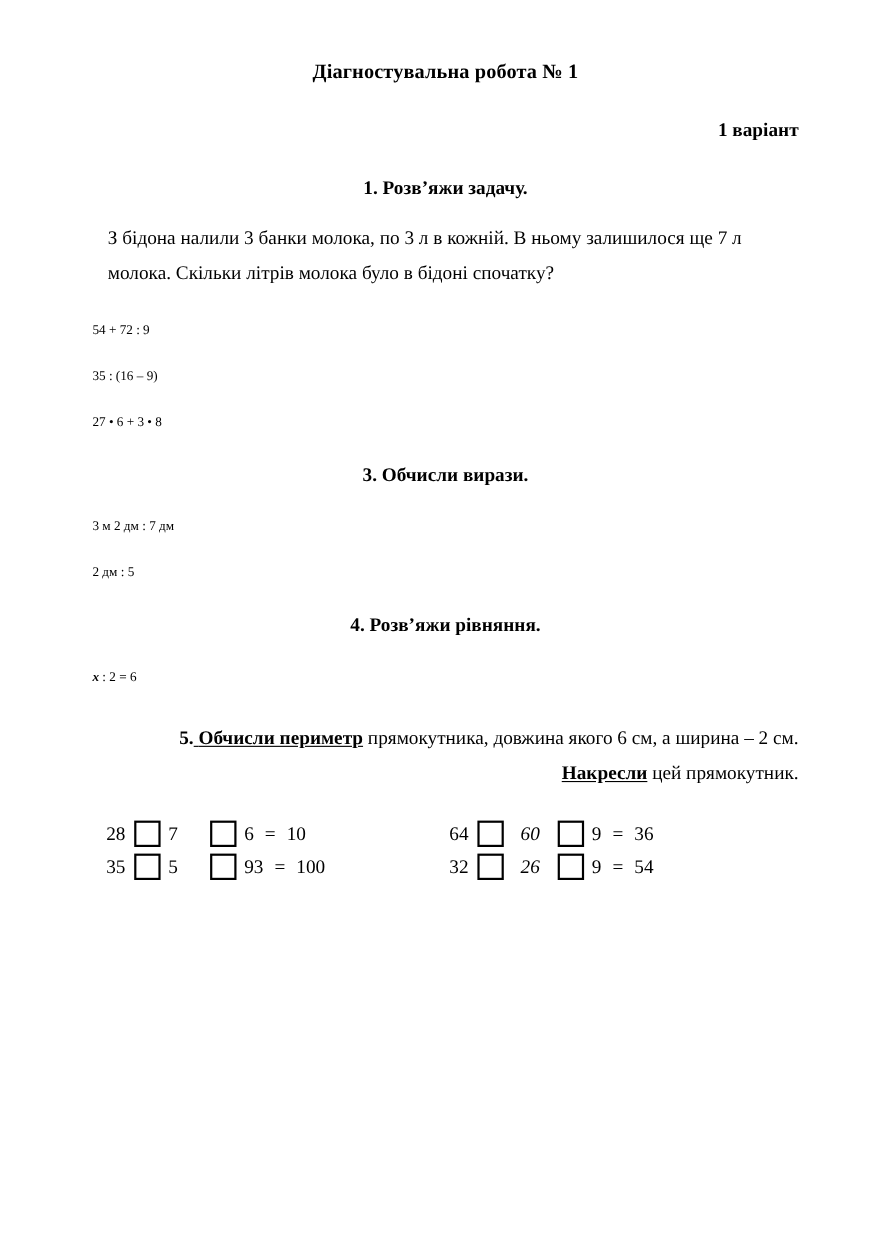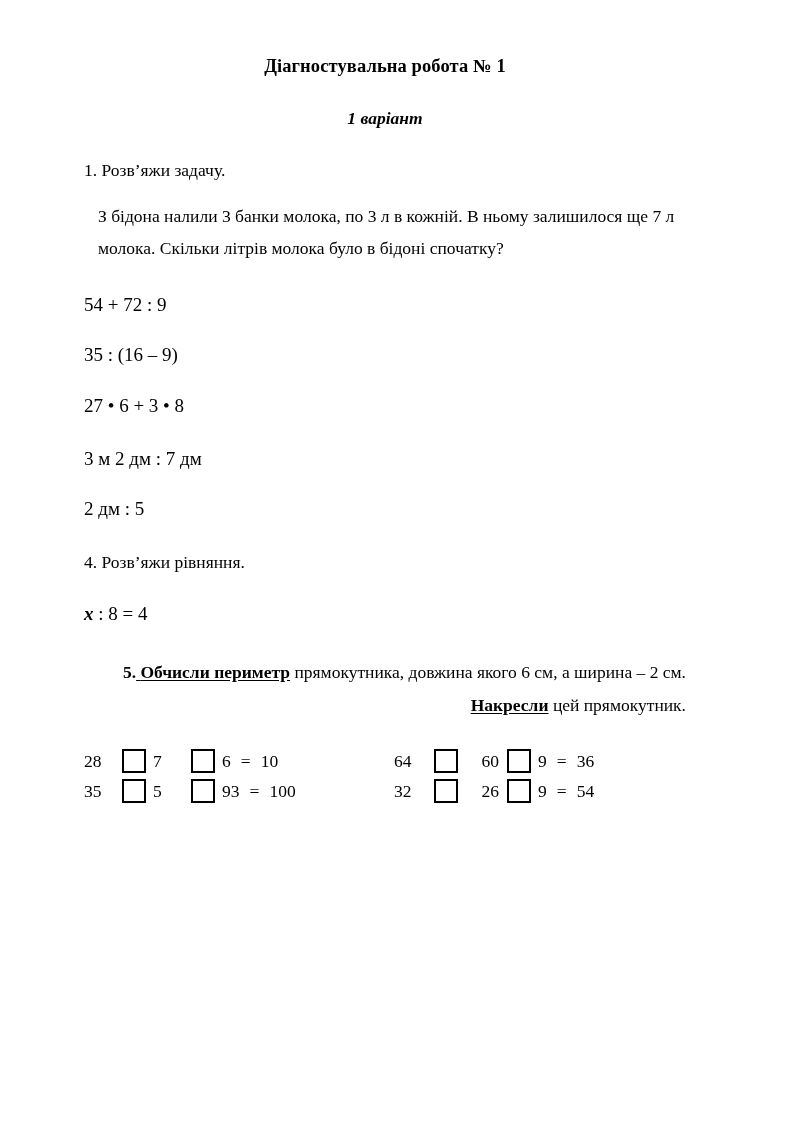--- a/index.html
+++ b/index.html
@@ -18,59 +18,58 @@
     -webkit-font-smoothing: antialiased;
   }
 
   .page {
     position: absolute;
     left: 0;
     top: 0;
     width: 794px;
     height: 909px;
     box-sizing: border-box;
-    padding: 55px 108px 0 84px;
+    padding: 55px 68px 0 84px;
   }
 
   .doc-title {
     text-align: center;
     font-size: 18.5px;
     font-weight: bold;
     line-height: 1.25;
     margin: 0;
     letter-spacing: 0.1px;
   }
 
   .doc-subtitle {
-    text-align: center;
-    font-size: 17.5px;
-    font-weight: bold;
-    font-style: italic;
+    text-align: right;
+    font-size: 17.5px;
+    font-weight: bold;
     line-height: 1.25;
     margin: 30px 0 0 0;
   }
 
   .task-heading {
     font-size: 17.5px;
-    font-weight: normal;
+    font-weight: bold;
     line-height: 1.3;
     margin: 29px 0 0 0;
-    text-align: left;
+    text-align: center;
   }
 
   .body-text {
     font-size: 17.5px;
     font-weight: normal;
     line-height: 1.85;
     margin: 18px 0 0 14px;
     text-align: left;
   }
 
   .expr {
-    font-size: 19px;
+    font-size: 12px;
     font-weight: normal;
     line-height: 1.3;
     margin: 26px 0 0 0;
     white-space: pre;
   }
 
   .expr.first-expr {
     margin-top: 28px;
   }
 
@@ -115,20 +114,21 @@
 
   .eq-row {
     display: flex;
     align-items: center;
     white-space: nowrap;
     line-height: 1.15;
   }
 
   .eq-row .num {
     display: inline-block;
+    text-align: right;
   }
 
   .eq-row .num.n1 { width: 30px; }
   .eq-row .num.n2 { width: 30px; text-align: left; padding-left: 7px; }
   .eq-row .num.n3 { text-align: left; padding-left: 7px; }
 
   .eq-box {
     display: inline-block;
     width: 20px;
     height: 20px;
@@ -137,43 +137,44 @@
     margin: 0 0 0 8px;
     vertical-align: middle;
     background: #ffffff;
   }
 
   .eq-tail {
     padding-left: 10px;
   }
 
   .col-right .num.n1 { width: 32px; }
-  .col-right .num.n2 { width: 34px; text-align: right; padding-left: 7px; }
+  .col-right .num.n2 { width: 34px; text-align: center; padding-left: 7px; font-style: italic; }
 </style>
 </head>
 <body>
 
 <div class="page">
 
   <h1 class="doc-title">Діагностувальна робота № 1</h1>
 
   <h2 class="doc-subtitle">1 варіант</h2>
 
   <p class="task-heading">1. Розв’яжи задачу.</p>
   <p class="body-text">З бідона налили 3 банки молока, по 3 л в кожній. В ньому залишилося ще 7 л молока. Скільки літрів молока було в бідоні спочатку?</p>
 
   <p class="expr first-expr">54 + 72 : 9</p>
   <p class="expr">35 : (16 – 9)</p>
   <p class="expr">27 • 6 + 3 • 8</p>
 
+  <p class="task-heading">3. Обчисли вирази.</p>
   <p class="expr first-expr">3 м 2 дм : 7 дм</p>
   <p class="expr">2 дм : 5</p>
 
   <p class="task-heading">4. Розв’яжи рівняння.</p>
-  <p class="expr first-expr"><span class="var">x</span><span> : 8 = 4</span></p>
+  <p class="expr first-expr"><span class="var">x</span><span> : 2 = 6</span></p>
 
   <p class="mixed-text"><span class="u-bold">5.</span><span class="u-bold-underline"> <span>Обчисли периметр</span></span><span> прямокутника, довжина якого 6 см, а ширина – 2 см. </span><span class="u-bold-underline">Накресли</span><span> цей прямокутник.</span></p>
 
 
   <div class="eq-grid">
 
     <div class="eq-row col-left">
       <span class="num n1">28</span>
       <span class="eq-box"></span>
       <span class="num n2">7</span>

